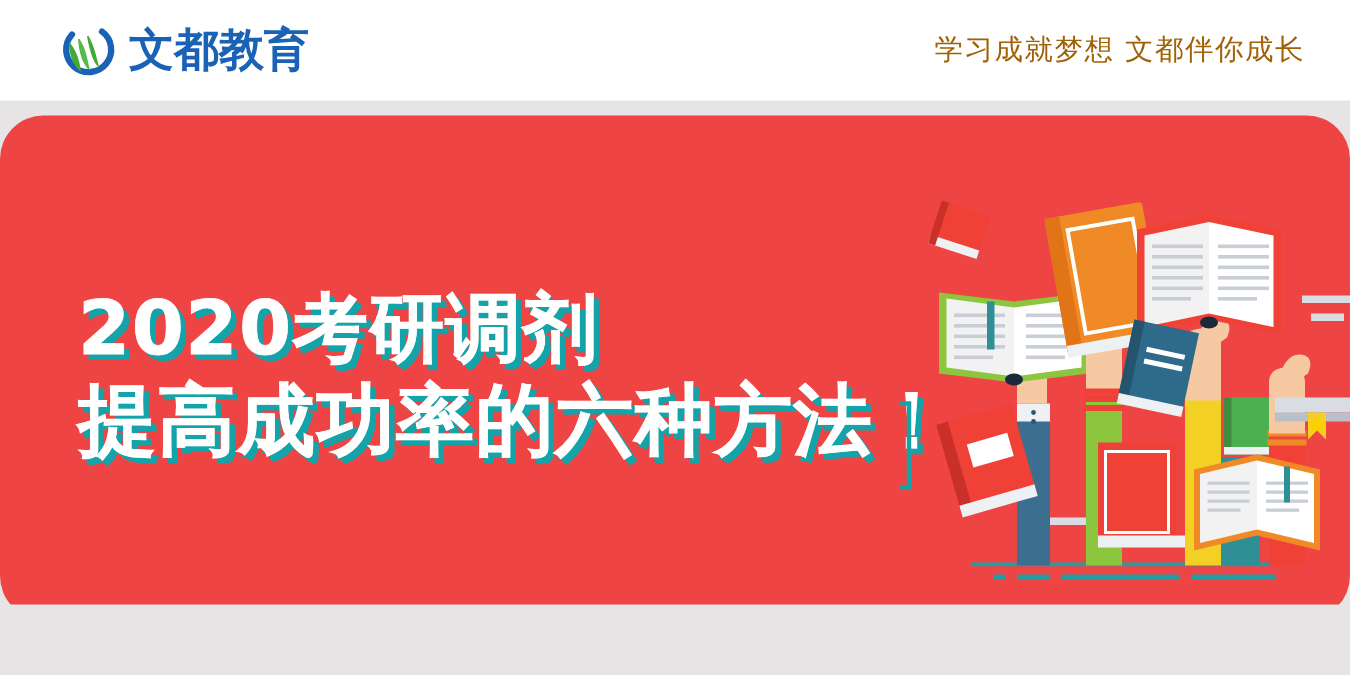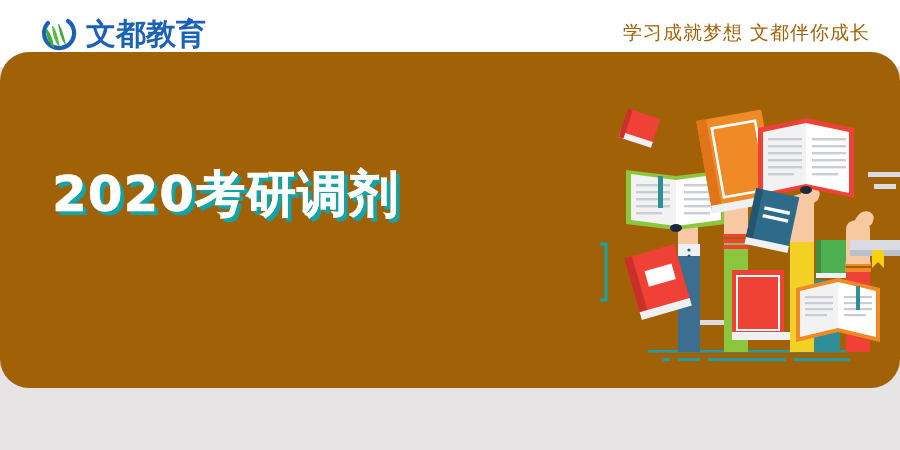--- a/index.html
+++ b/index.html
@@ -26,22 +26,22 @@
     font-family:"DejaVu Sans","Liberation Sans",sans-serif;
   }
   .tagline{
     position:absolute;right:30px;top:20px;
     font-size:19px;color:#a16207;letter-spacing:1px;white-space:nowrap;
     font-family:"DejaVu Sans","Liberation Sans",sans-serif;
   }
 
   
   .banner{
-    position:absolute;left:0;top:52px;width:900px;height:336px;
-    background:#a16207;overflow:hidden;border-radius:29px;
+    position:absolute;left:0;top:77px;width:900px;height:336px;
+    background:#ef4444;overflow:hidden;border-radius:29px;
   }
 
   
   .title-block{
     position:absolute;left:52px;top:112px;
   }
   .title-line{
     font-family:"DejaVu Sans","Liberation Sans",sans-serif;
     font-weight:bold;
     font-size:52px;
@@ -88,20 +88,21 @@
       <span class="logo-text">文都教育</span>
     </div>
 
     <div class="tagline">学习成就梦想  文都伴你成长</div>
   </div>
 
   <div class="banner">
 
     <div class="title-block">
       <div class="title-line l1">2020考研调剂</div>
+      <div class="title-line l2">提高成功率的六种方法！</div>
     </div>
 
     <div class="illus">
       <svg width="300" height="296" viewBox="0 0 300 296" xmlns="http://www.w3.org/2000/svg">
 
         <g>
           <rect x="48" y="258" width="200" height="2.5" fill="#1f9ea3"></rect>
           <rect x="62" y="266" width="8" height="3" fill="#1f9ea3"></rect>
           <rect x="78" y="266" width="22" height="3" fill="#1f9ea3"></rect>
           <rect x="108" y="266" width="78" height="3" fill="#1f9ea3"></rect>

